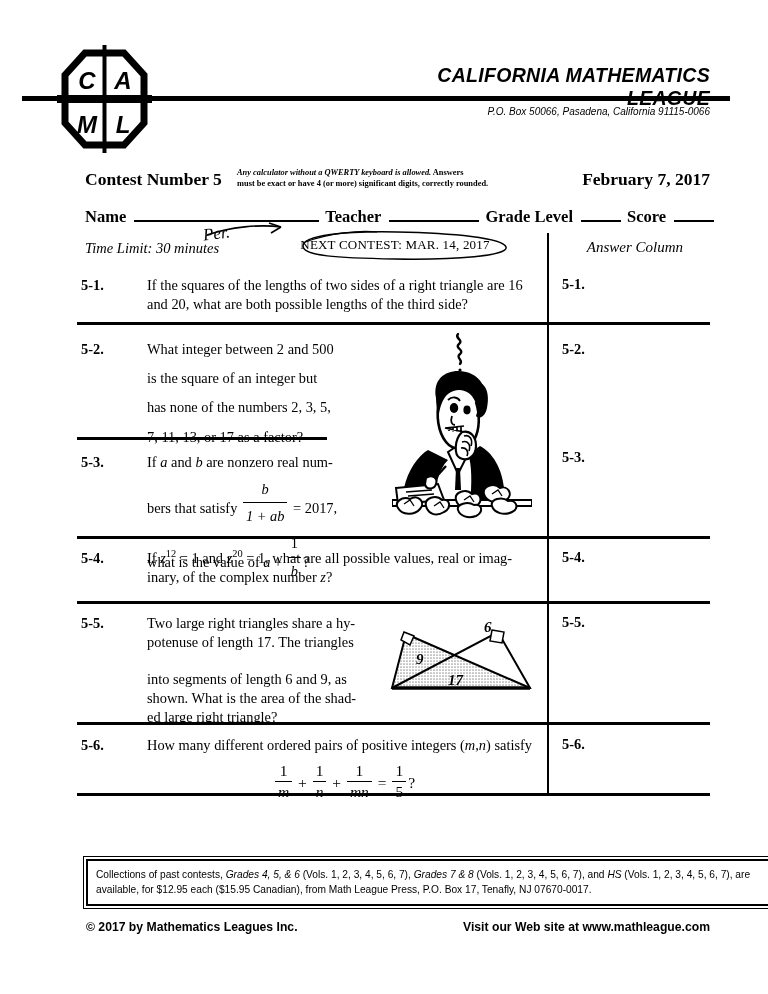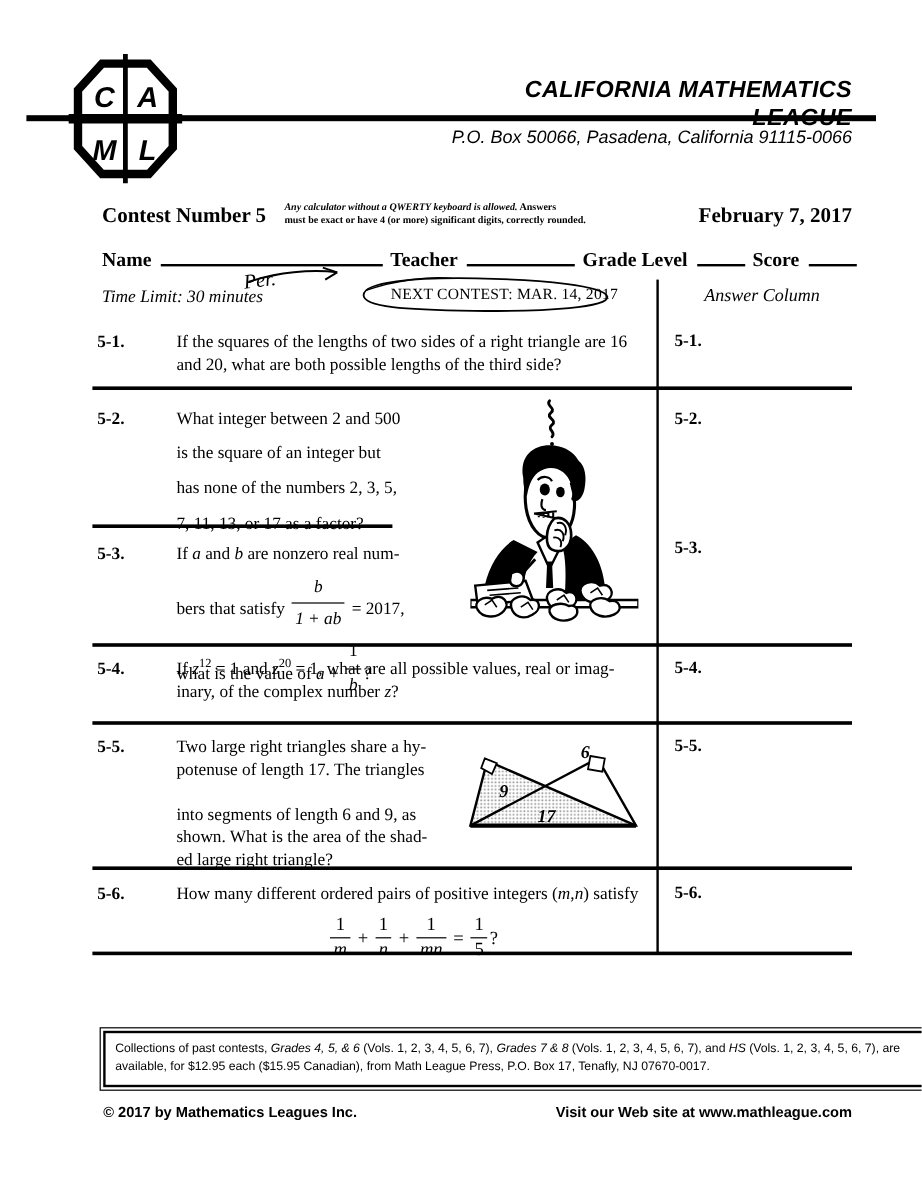--- a/index.html
+++ b/index.html
@@ -52,21 +52,21 @@
     background: #000;
   }
   .address {
     position: absolute;
     left: 300px;
     top: 106px;
     width: 410px;
     text-align: right;
     font-family: "Liberation Sans", sans-serif;
     font-style: italic;
-    font-size: 15px;
+    font-size: 10px;
   }
   .all-official {
     position: absolute;
     left: 0;
     top: 131px;
     width: 768px;
     text-align: center;
     font-family: "Liberation Sans", sans-serif;
     font-weight: bold;
     font-size: 13.3px;
@@ -151,21 +151,21 @@
     left: 275px;
     top: 228px;
     width: 240px;
     height: 34px;
   }
   .nextcontest-txt {
     position: absolute;
     left: 0;
     top: 9px;
     width: 240px;
-    text-align: right;
+    text-align: center;
     font-family: "Liberation Serif", serif;
     font-size: 13px;
     letter-spacing: 0.2px;
   }
   .answer-col-head {
     position: absolute;
     left: 560px;
     top: 239px;
     width: 150px;
     text-align: center;

